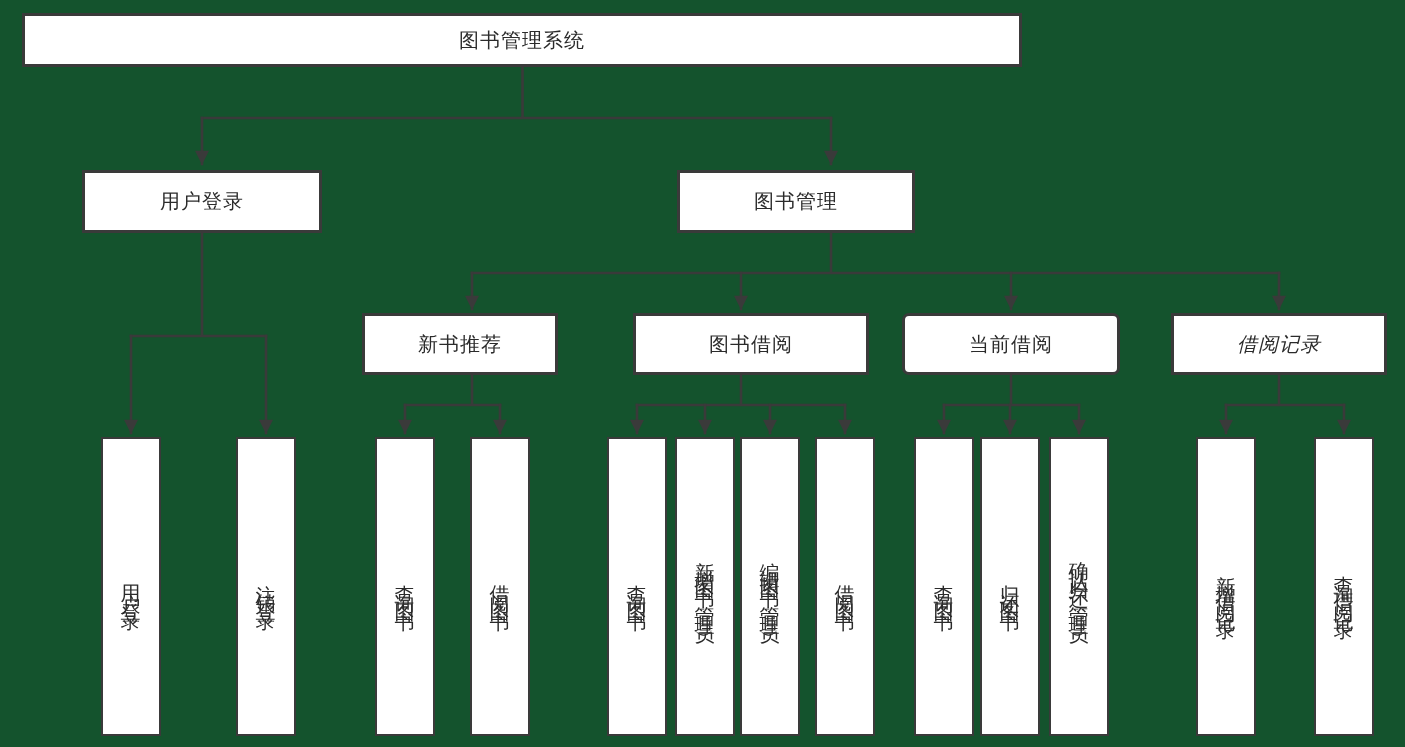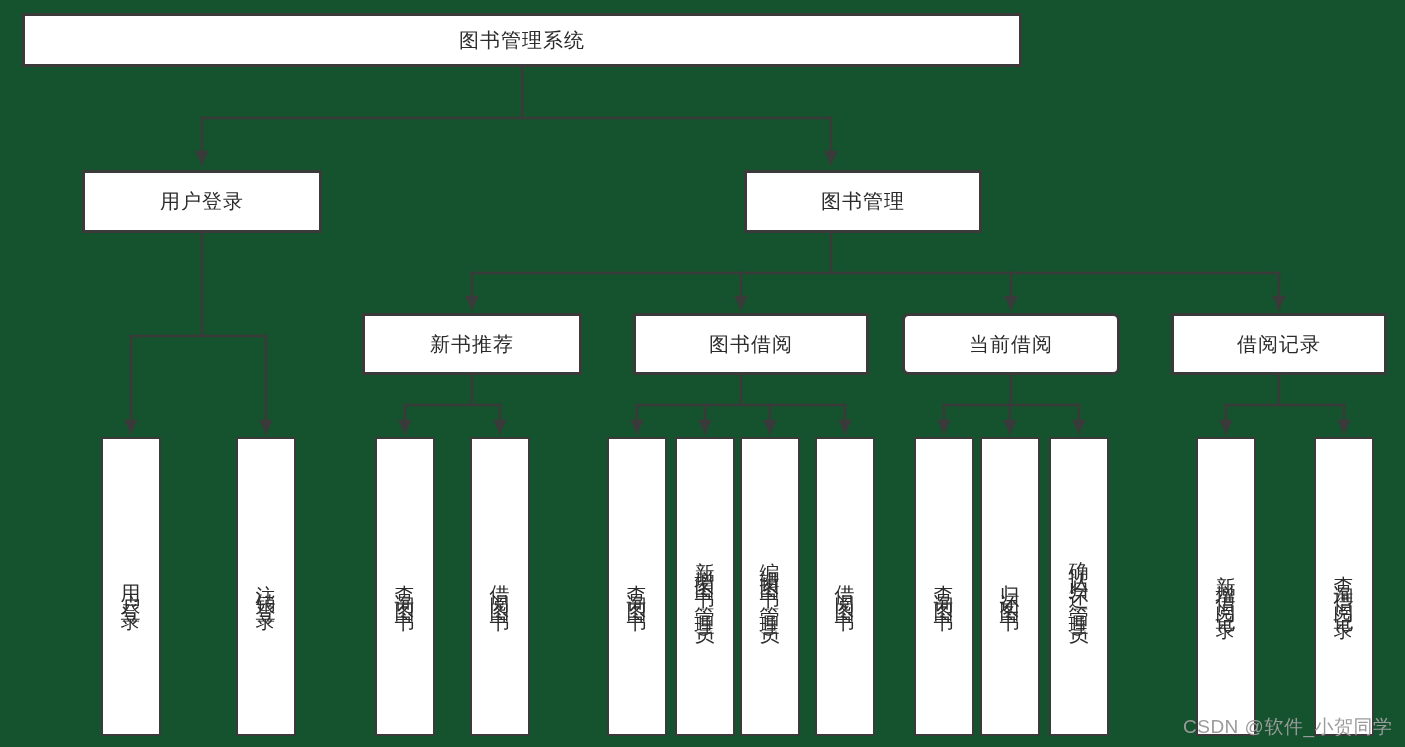--- a/index.html
+++ b/index.html
@@ -101,40 +101,39 @@
 
       <path d="M1279,376 V405 M1226,405 H1344"></path>
       <path d="M1226,405 V433" marker-end="url(#arrow)"></path>
       <path d="M1344,405 V433" marker-end="url(#arrow)"></path>
     </g>
   </svg>
 
   <div class="box" style="left:22px; top:13px; width:1000px; height:54px;">图书管理系统</div>
 
   <div class="box" style="left:82px; top:170px; width:240px; height:63px;">用户登录</div>
-  <div class="box" style="left:744px; top:170px; width:238px; height:63px;">图书管理</div>
+  <div class="box" style="left:677px; top:170px; width:238px; height:63px;">图书管理</div>
 
-  <div class="box" style="left:362px; top:313px; width:220px; height:62px;">新书推荐</div>
+  <div class="box" style="left:362px; top:313px; width:196px; height:62px;">新书推荐</div>
   <div class="box" style="left:633px; top:313px; width:236px; height:62px;">图书借阅</div>
   <div class="box" style="left:902px; top:313px; width:218px; height:62px;border-radius:7px;">当前借阅</div>
-  <div class="box" style="left:1171px; top:313px; width:216px; height:62px;">借阅记录</div>
+  <div class="box" style="left:1171px; top:313px; width:216px; height:62px;font-style:italic;">借阅记录</div>
 
   <div class="box leaf" style="left:101px; top:437px; width:60px; height:299px;">用户登录</div>
   <div class="box leaf" style="left:236px; top:437px; width:60px; height:299px;">注销登录</div>
 
   <div class="box leaf" style="left:375px; top:437px; width:60px; height:299px;">查询图书</div>
   <div class="box leaf" style="left:470px; top:437px; width:60px; height:299px;">借阅图书</div>
 
   <div class="box leaf" style="left:607px; top:437px; width:60px; height:299px;">查询图书</div>
   <div class="box leaf" style="left:675px; top:437px; width:60px; height:299px;">新增图书（管理员）</div>
   <div class="box leaf" style="left:740px; top:437px; width:60px; height:299px;">编辑图书（管理员）</div>
   <div class="box leaf" style="left:815px; top:437px; width:60px; height:299px;">借阅图书</div>
 
   <div class="box leaf" style="left:914px; top:437px; width:60px; height:299px;">查询图书</div>
   <div class="box leaf" style="left:980px; top:437px; width:60px; height:299px;">归还图书</div>
   <div class="box leaf" style="left:1049px; top:437px; width:60px; height:299px;">确认归还（管理员）</div>
 
   <div class="box leaf" style="left:1196px; top:437px; width:60px; height:299px;">新增借阅记录</div>
   <div class="box leaf" style="left:1314px; top:437px; width:60px; height:299px;">查询借阅记录</div>
 
-  <div class="watermark">CSDN @软件_小贺同学</div>
 
 </div>
 
 </body></html>

